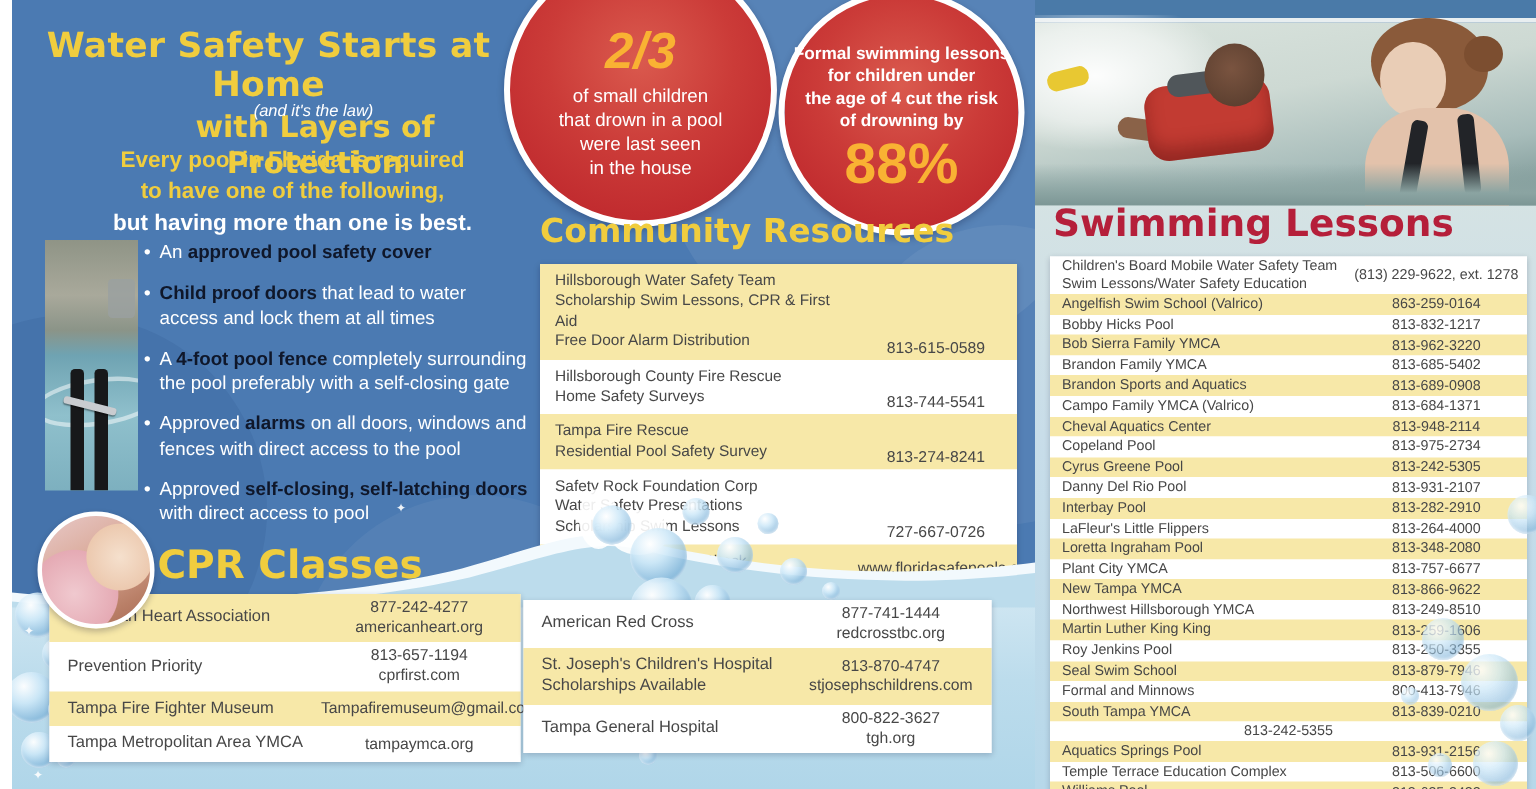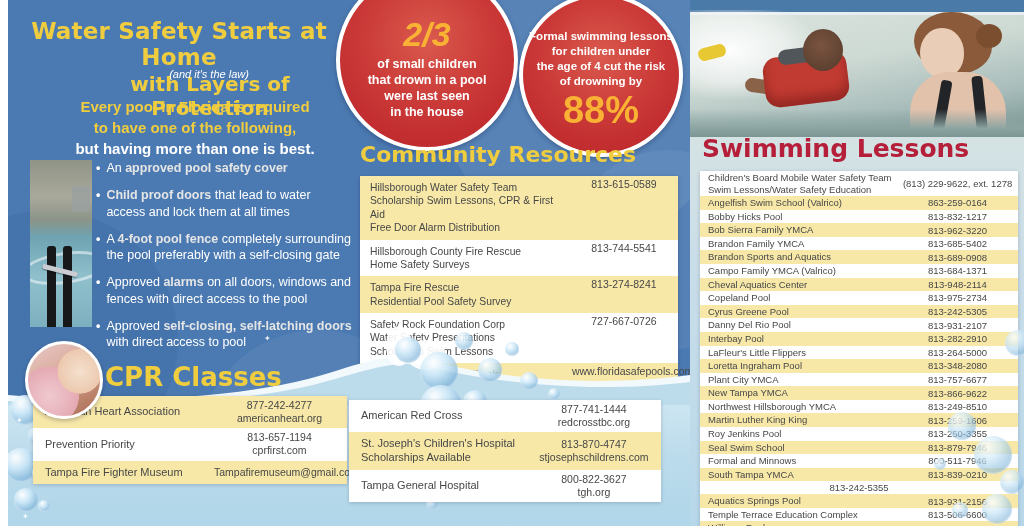--- a/index.html
+++ b/index.html
@@ -34,40 +34,40 @@
   .post{position:absolute;width:9px;background:#17181a;border-radius:3px 3px 0 0;}
   .post.p1{left:17px;top:86px;height:81px;}
   .post.p2{left:33px;top:86px;height:81px;}
   .latch{position:absolute;left:12px;top:108px;width:36px;height:5px;background:#c9ccd0;
          border-radius:2px;transform:rotate(14deg);box-shadow:0 1px 1px rgba(0,0,0,.4);}
 
   
   .bullets{position:absolute;left:88px;top:160px;width:256px;margin:0;padding:0;list-style:none;}
   .bullet{display:flex;gap:6px;margin-bottom:11px;font-size:12.5px;line-height:1.3;color:#ffffff;}
   .bullet .dot{color:#ffffff;font-weight:bold;}
-  .bullet .em{color:#e5e5e5;font-weight:bold;}
+  .bullet .em{color:#0f172a;font-weight:bold;}
 
   
   .stat{position:absolute;border:4px solid #ffffff;border-radius:50%;
         background:radial-gradient(circle at 50% 38%,#da5a4e 0%,#cb3b38 45%,#c02a2e 80%);
         text-align:center;color:#ffffff;box-sizing:content-box;
         display:flex;flex-direction:column;align-items:center;box-shadow:0 2px 5px rgba(0,0,40,.25);}
   .stat1{left:328px;top:-31px;width:174px;height:174px;padding-top:0;}
   .stat1 .stat-value{margin-top:42px;font-size:34px;font-weight:bold;color:#f9b233;font-style:italic;}
-  .stat1 .stat-text{margin-top:2px;font-size:12.5px;line-height:1.28;white-space:pre-line;font-weight:bold;}
+  .stat1 .stat-text{margin-top:2px;font-size:12.5px;line-height:1.28;white-space:pre-line;font-weight:normal;}
   .stat2{left:511px;top:-7px;width:156px;height:156px;}
   .stat2 .stat-text{margin-top:32px;font-size:11.5px;line-height:1.3;white-space:pre-line;font-weight:bold;}
   .stat2 .stat-value{font-size:38px;font-weight:bold;color:#f9b233;margin-top:0px;}
 
   
   .cr-title{position:absolute;left:352px;top:142px;margin:0;font-family:"DejaVu Sans",sans-serif;
             font-size:22px;font-weight:bold;color:#f0cd3e;}
   .cr-table{position:absolute;left:352px;top:176px;width:318px;background:#ffffff;
             box-shadow:0 1px 4px rgba(0,0,40,.25);}
-  .cr-row{display:flex;align-items:flex-start;}
+  .cr-row{display:flex;align-items:flex-end;}
   .cr-row:nth-child(odd){background:#f7e8a8;}
   .cr-row:nth-child(even){background:#ffffff;}
   .cr-row .name{flex:0 0 66%;padding:5px 4px 5px 10px;font-size:10.3px;line-height:1.3;
                 color:#474747;white-space:pre-line;box-sizing:border-box;}
   .cr-row .contact{flex:1;text-align:center;font-size:10.5px;color:#474747;padding:2px;}
 
   
   .water-bottom{position:absolute;left:0;top:345px;width:682px;height:181px;pointer-events:none;}
   .water-bottom svg{position:absolute;left:0;top:0;width:682px;height:66px;display:block;}
   .water-fill{position:absolute;left:0;top:60px;width:682px;height:121px;
@@ -288,20 +288,24 @@
       </div>
         <div class="cpr-row">
         <div class="cell name">Prevention Priority</div>
         <div class="cell contact">813-657-1194
 cprfirst.com</div>
       </div>
         <div class="cpr-row">
         <div class="cell name">Tampa Fire Fighter Museum</div>
         <div class="cell contact">Tampafiremuseum@gmail.com</div>
       </div>
+        <div class="cpr-row">
+        <div class="cell name">Tampa Metropolitan Area YMCA</div>
+        <div class="cell contact">tampaymca.org</div>
+      </div>
       </div>
     <div class="cpr-table cpr-right">
         <div class="cpr-row">
         <div class="cell name">American Red Cross</div>
         <div class="cell contact">877-741-1444
 redcrosstbc.org</div>
       </div>
         <div class="cpr-row">
         <div class="cell name">St. Joseph's Children's Hospital
 Scholarships Available</div>
@@ -381,21 +385,21 @@
         <div class="swim-row">
         <div class="cell name">Danny Del Rio Pool</div>
         <div class="cell phone">813-931-2107</div>
       </div>
         <div class="swim-row">
         <div class="cell name">Interbay Pool</div>
         <div class="cell phone">813-282-2910</div>
       </div>
         <div class="swim-row">
         <div class="cell name">LaFleur's Little Flippers</div>
-        <div class="cell phone">813-264-5000</div>
+        <div class="cell phone">813-264-4000</div>
       </div>
         <div class="swim-row">
         <div class="cell name">Loretta Ingraham Pool</div>
         <div class="cell phone">813-348-2080</div>
       </div>
         <div class="swim-row">
         <div class="cell name">Plant City YMCA</div>
         <div class="cell phone">813-757-6677</div>
       </div>
         <div class="swim-row">
@@ -413,21 +417,21 @@
         <div class="swim-row">
         <div class="cell name">Roy Jenkins Pool</div>
         <div class="cell phone">813-250-3355</div>
       </div>
         <div class="swim-row">
         <div class="cell name">Seal Swim School</div>
         <div class="cell phone">813-879-7946</div>
       </div>
         <div class="swim-row">
         <div class="cell name">Formal and Minnows</div>
-        <div class="cell phone">800-511-7946</div>
+        <div class="cell phone">800-413-7946</div>
       </div>
         <div class="swim-row">
         <div class="cell name">South Tampa YMCA</div>
         <div class="cell phone">813-839-0210</div>
       </div>
         <div class="swim-row">
         <div class="cell phone">813-242-5355</div>
       </div>
         <div class="swim-row">
         <div class="cell name">Aquatics Springs Pool</div>

